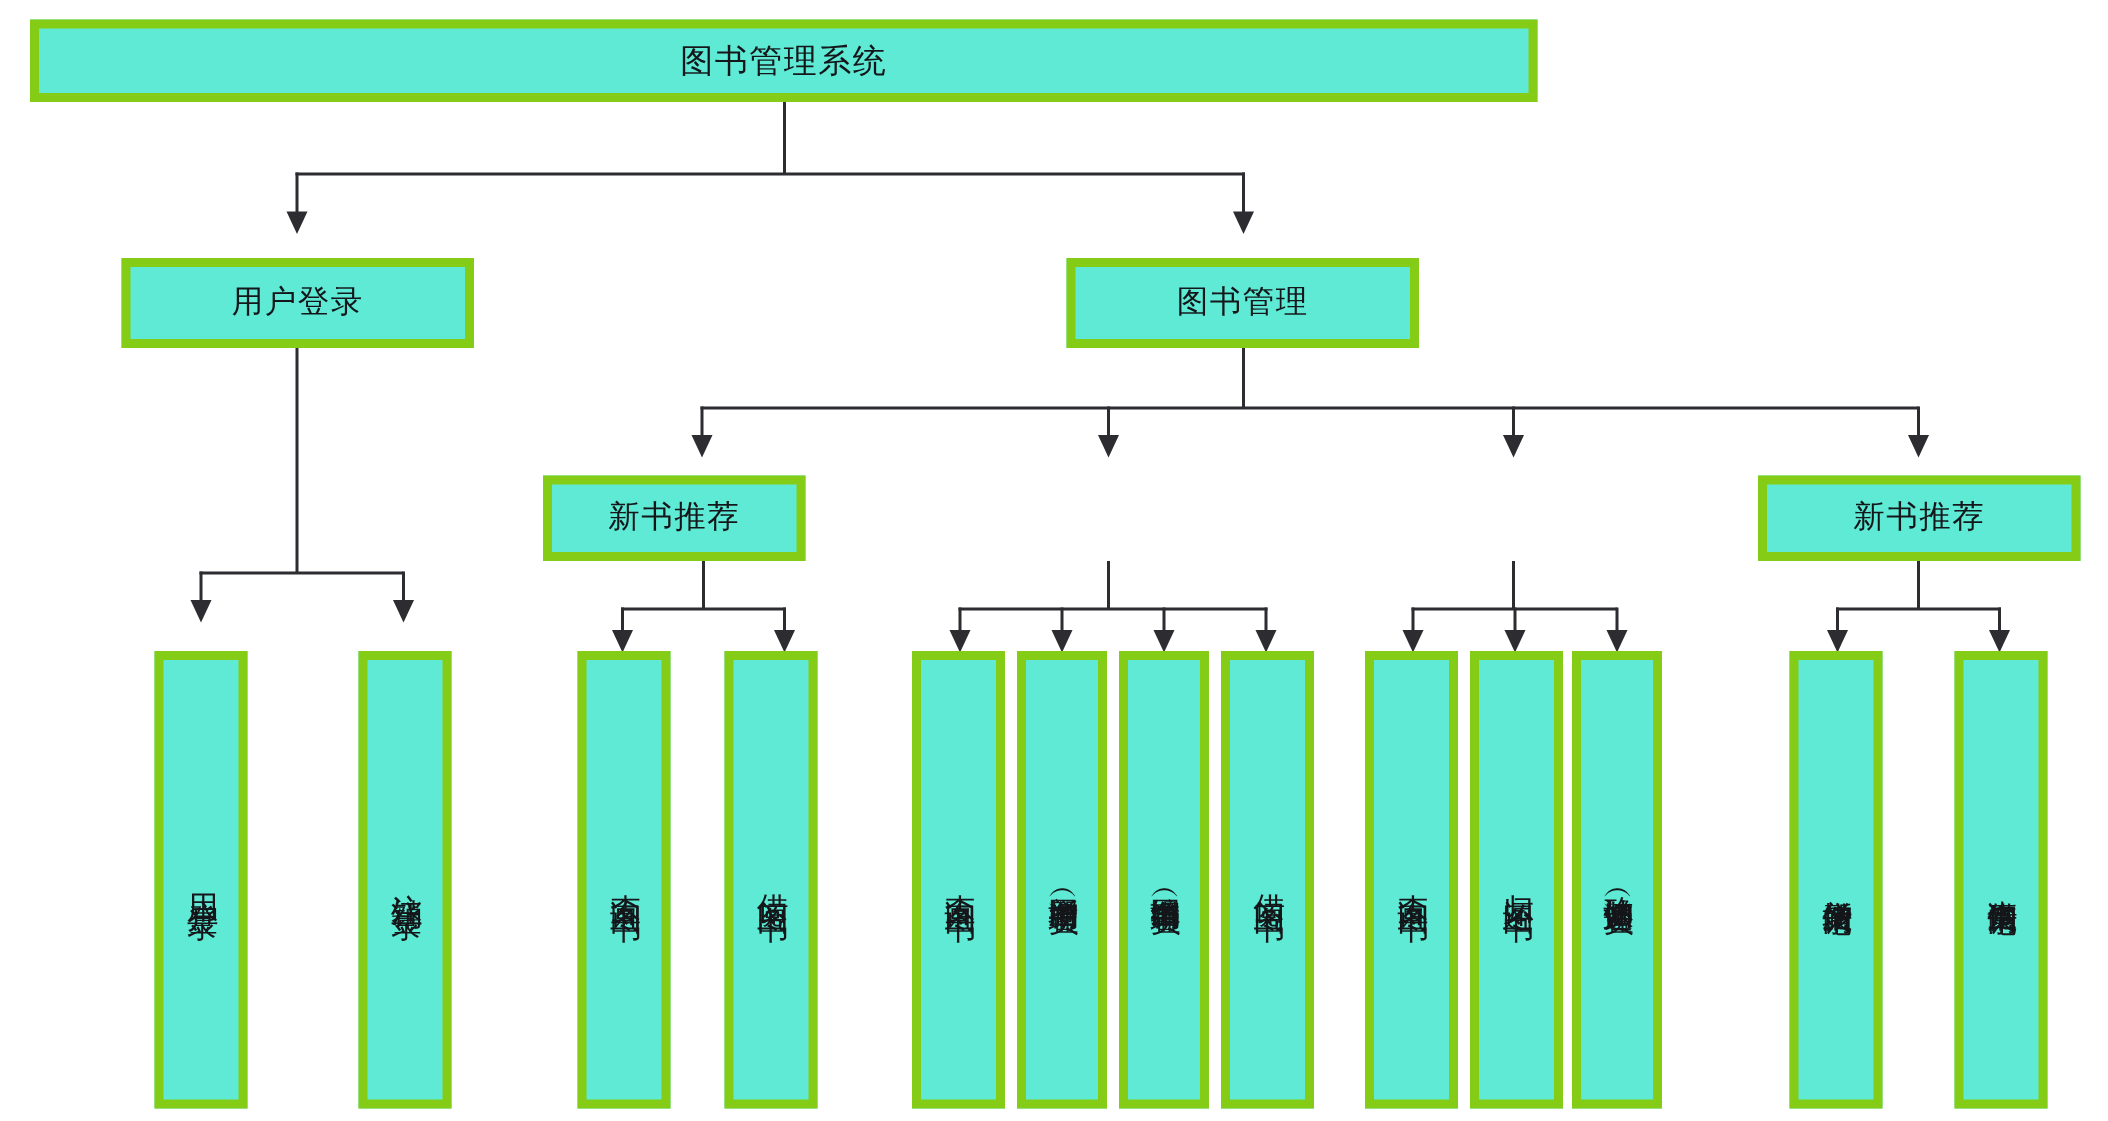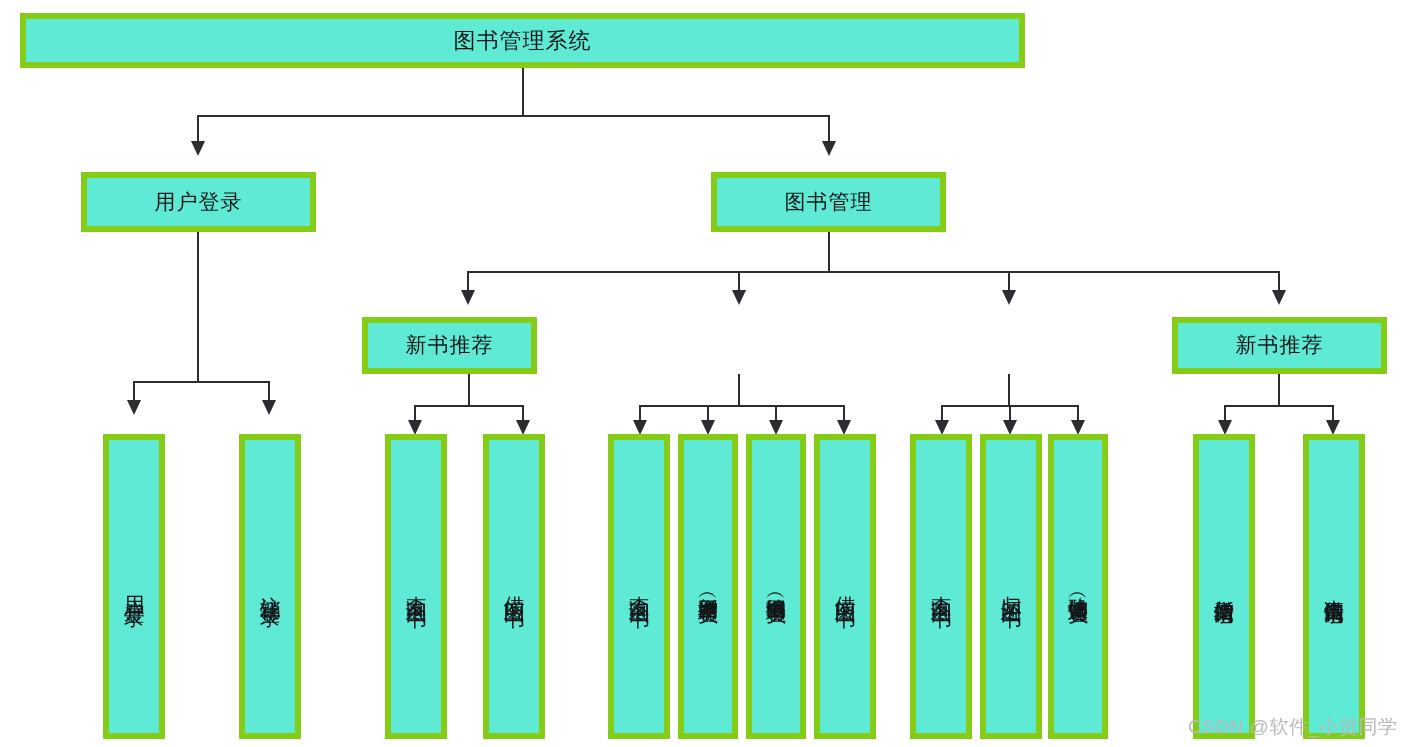--- a/index.html
+++ b/index.html
@@ -158,15 +158,14 @@
   <div class="node v tight" style="left:746px;top:434px;width:60px;height:305px;">编辑图书（管理员）</div>
   <div class="node v" style="left:814px;top:434px;width:62px;height:305px;">借阅图书</div>
 
   <div class="node v" style="left:910px;top:434px;width:62px;height:305px;">查询图书</div>
   <div class="node v" style="left:980px;top:434px;width:62px;height:305px;">归还图书</div>
   <div class="node v tight" style="left:1048px;top:434px;width:60px;height:305px;">确认归还（管理员）</div>
 
   <div class="node v tight" style="left:1193px;top:434px;width:62px;height:305px;">新增借阅记录</div>
   <div class="node v tight" style="left:1303px;top:434px;width:62px;height:305px;">查询借阅记录</div>
 
-  <div id="watermark" style="left:1188px;top:714px;">CSDN @软件_小贺同学</div>
 
 </div>
 
 </body></html>

